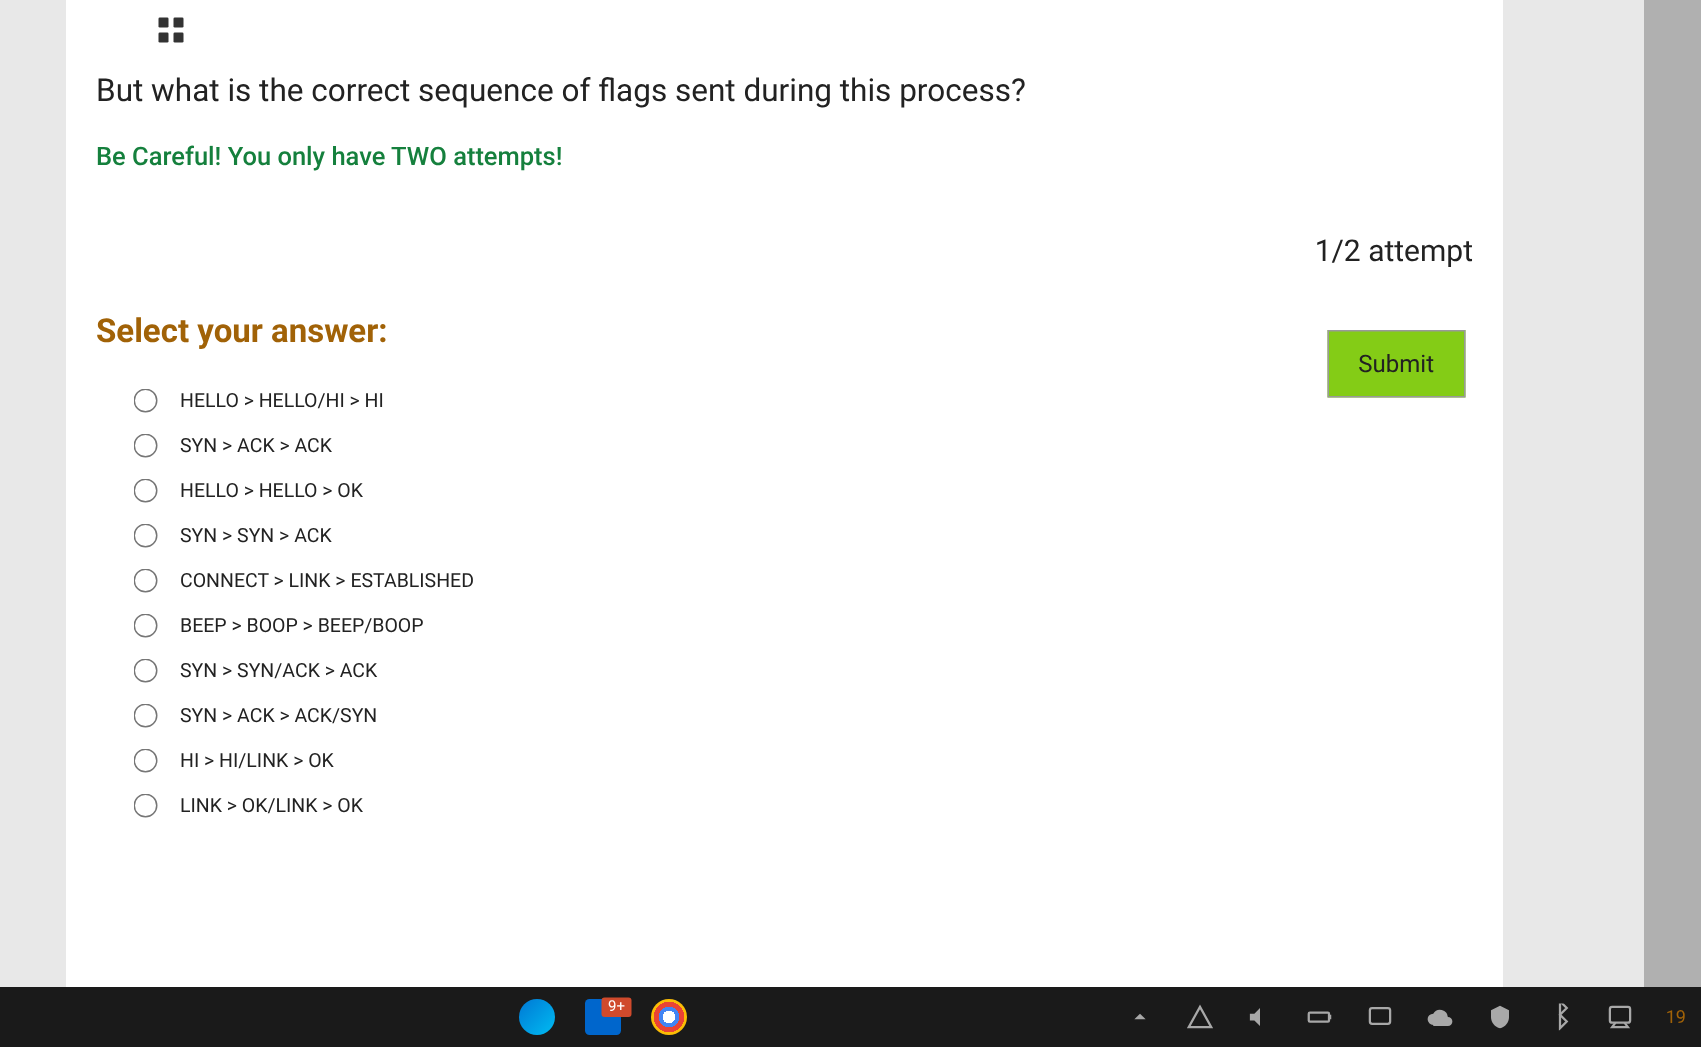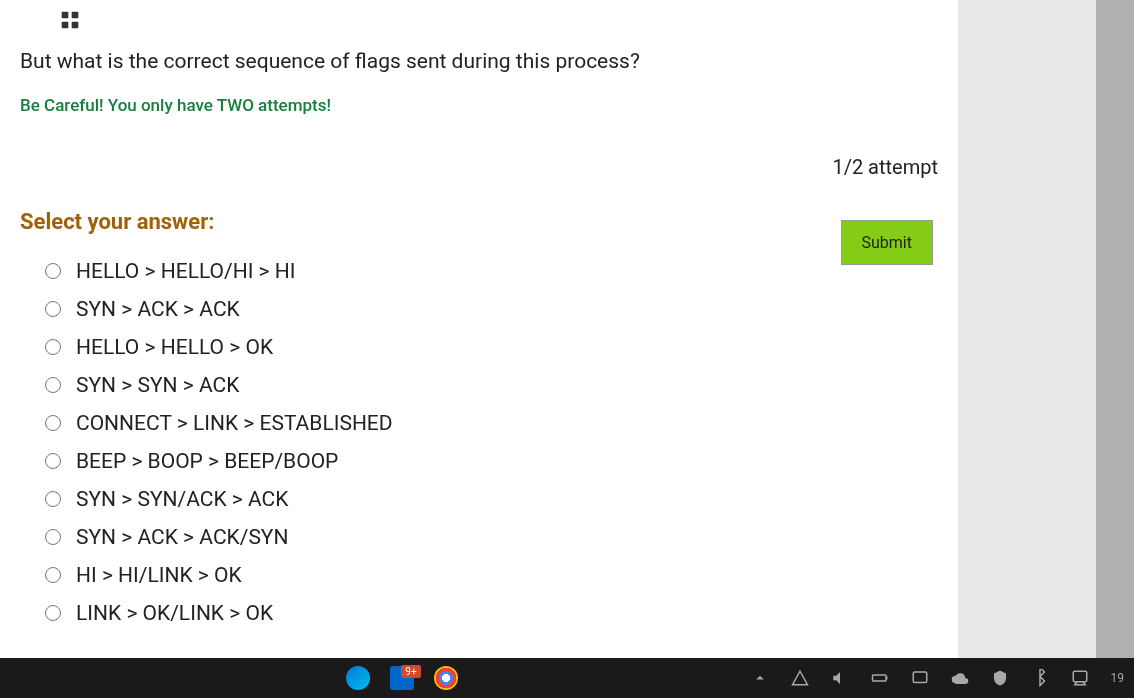--- a/index.html
+++ b/index.html
@@ -14,20 +14,21 @@
       height: 698px;
       overflow: hidden;
       position: relative;
     }
     .page-content {
       background: #ffffff;
       width: 958px;
       min-height: 660px;
       padding: 10px 20px 20px 20px;
       position: relative;
+      margin-left: 44px;
     }
     .grid-icon {
       display: inline-block;
       margin-bottom: 15px;
       margin-left: 40px;
     }
     .grid-icon svg {
       width: 20px;
       height: 20px;
       fill: #333;
@@ -82,21 +83,21 @@
       cursor: pointer;
     }
     .answer-option input[type="radio"] {
       width: 16px;
       height: 16px;
       margin-right: 15px;
       cursor: pointer;
       accent-color: #555;
     }
     .answer-label {
-      font-size: 21px;
+      font-size: 13px;
       color: #222;
       cursor: pointer;
     }
     .taskbar {
       position: absolute;
       bottom: 0;
       left: 0;
       right: 0;
       height: 40px;
       background: #1a1a1a;
@@ -108,21 +109,21 @@
       display: flex;
       align-items: center;
       gap: 8px;
       margin-left: 330px;
     }
     .taskbar-right {
       display: flex;
       align-items: center;
       gap: 10px;
       margin-left: auto;
-      color: #a3a3a3;
+      color: #a16207;
       font-size: 12px;
       text-align: right;
     }
     .taskbar-icon-box {
       width: 30px;
       height: 30px;
       display: flex;
       align-items: center;
       justify-content: center;
       color: #ccc;

